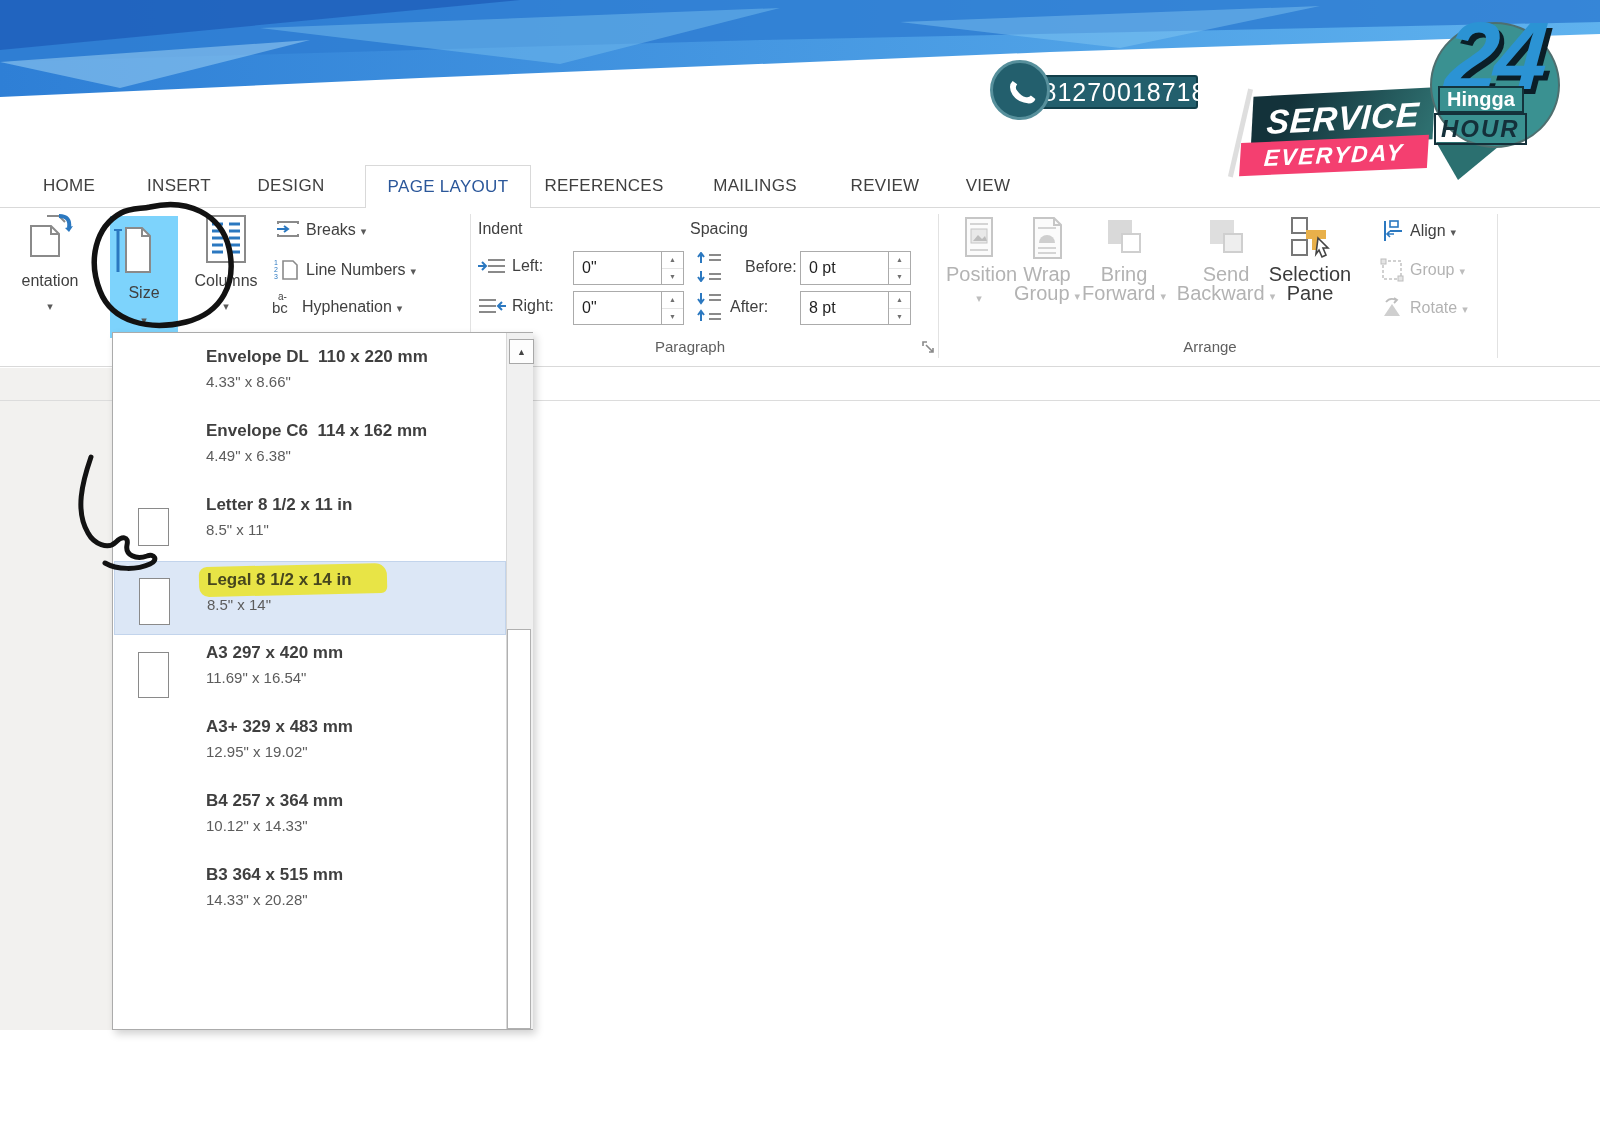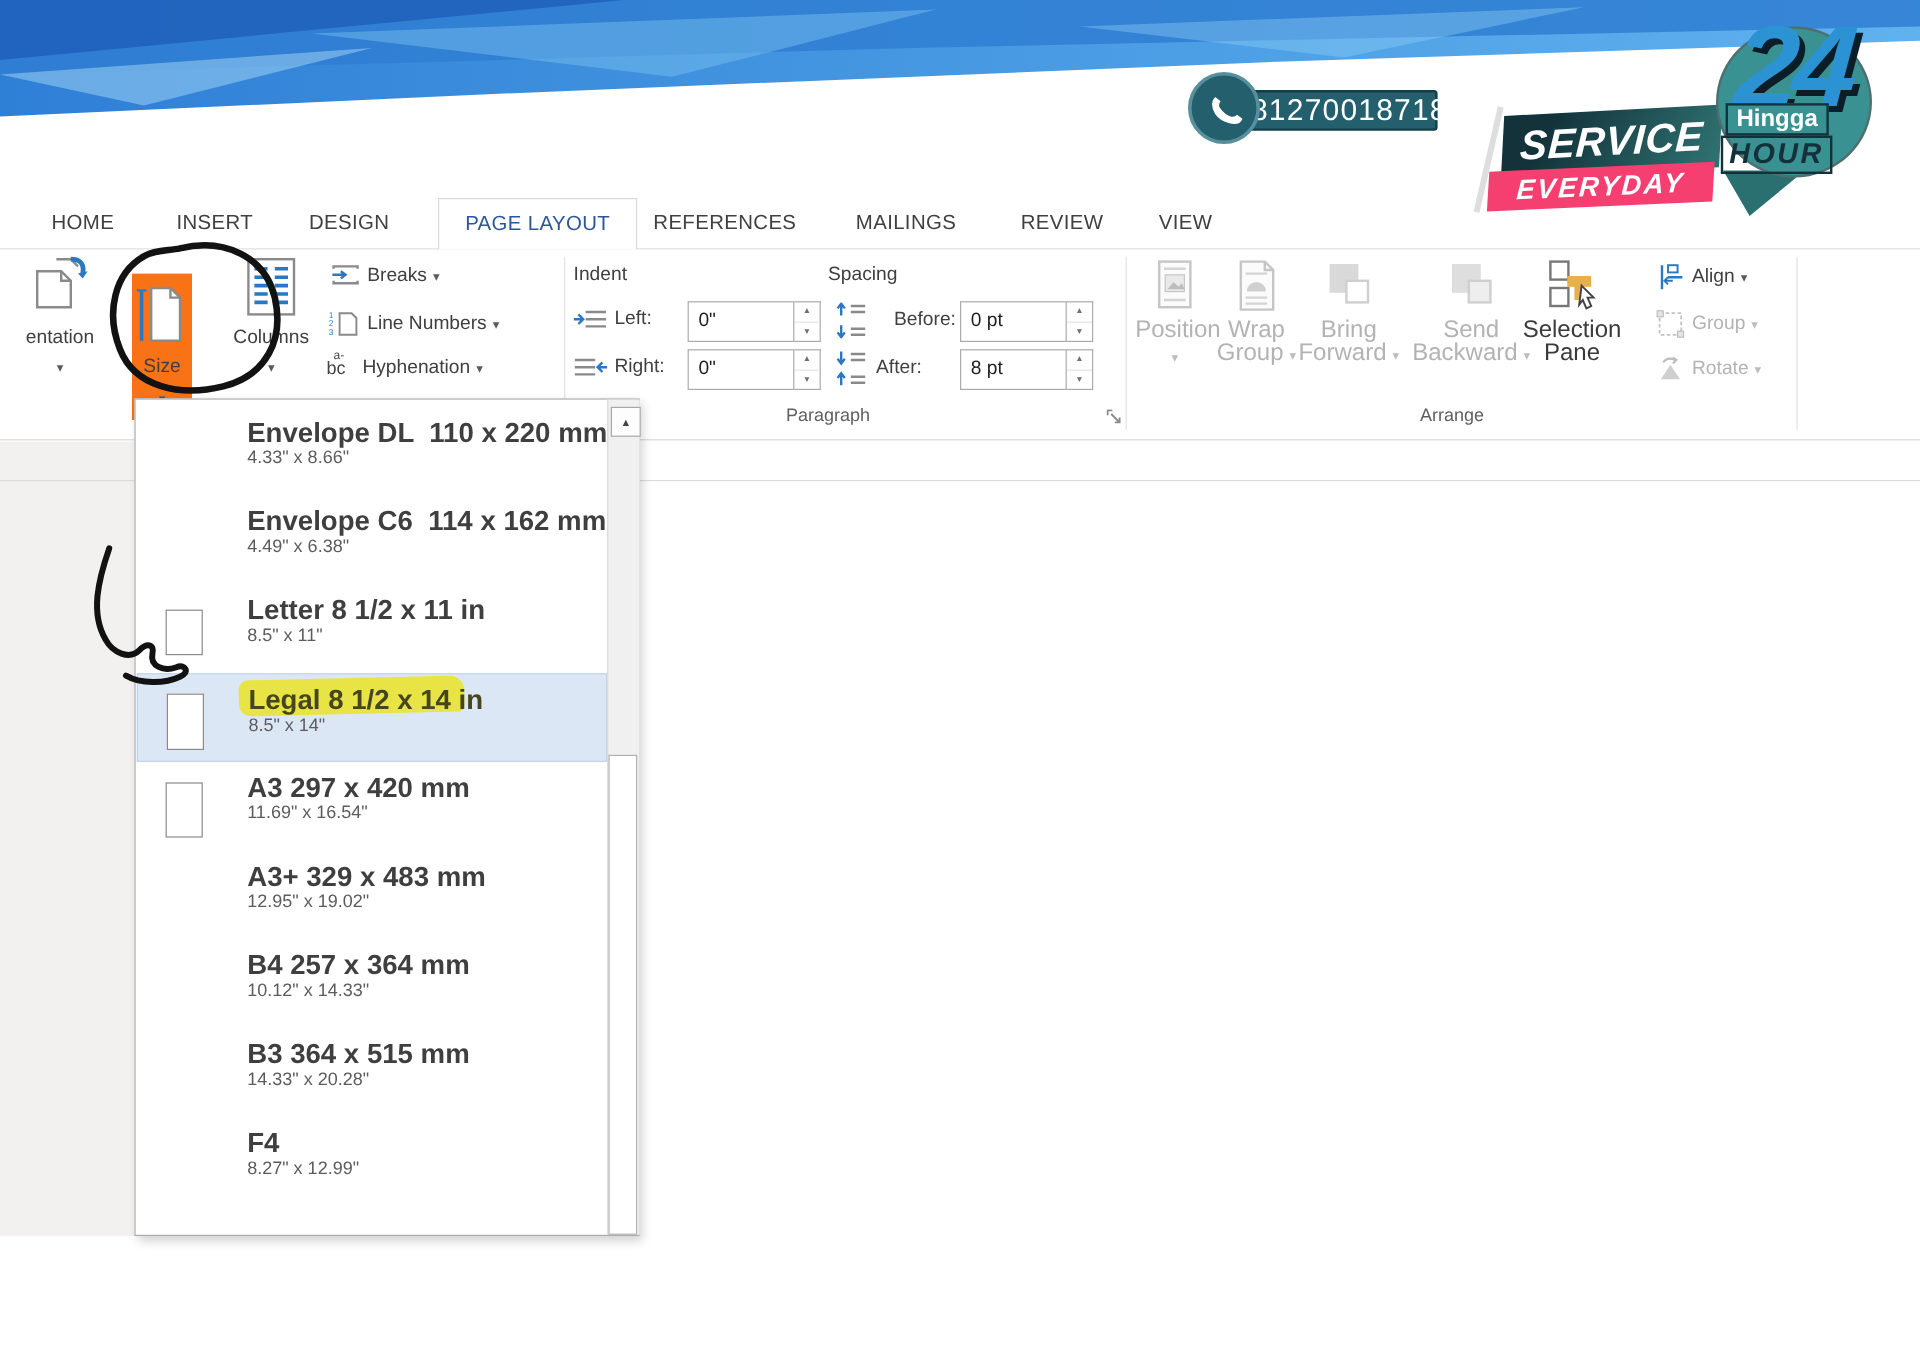--- a/index.html
+++ b/index.html
@@ -51,21 +51,21 @@
     border-bottom:1px solid #d9d9d9;z-index:2;}
   .vsep{position:absolute;top:6px;height:144px;width:0;border-left:1px solid #e2e2e2;}
   .grp-label{position:absolute;top:130px;font-size:15px;color:#5f5f5f;text-align:center;}
   .rlabel{font-size:16px;color:#404040;}
   .rlabel.dis{color:#b3b3b3;}
   .dd::after{content:"▾";font-size:11px;color:#5a5a5a;margin-left:5px;}
   .dd.dis::after{color:#bdbdbd;}
   .caret::after{content:"▾";font-size:11px;color:#5a5a5a;}
   .caret.dis::after{color:#bdbdbd;}
 
-  .size-btn{position:absolute;left:110px;top:20px;width:50px;height:122px;background:#f97316;}
+  .size-btn{position:absolute;left:110px;top:8px;width:68px;height:122px;background:#7dd3fc;}
   .btn-col{position:absolute;text-align:center;}
   .btn-label{font-size:16px;color:#404040;}
 
   .field{position:absolute;height:34px;display:flex;}
   .field .val{width:89px;border:1px solid #ababab;background:#fff;font-size:16px;color:#1f1f1f;
     display:flex;align-items:center;padding-left:8px;box-sizing:border-box;}
   .spin{width:22px;border:1px solid #ababab;border-left:none;box-sizing:border-box;display:flex;flex-direction:column;}
   .spin div{flex:1;display:flex;align-items:center;justify-content:center;}
   .spin div+div{border-top:1px solid #e4e4e4;}
   .sp-up::after{content:"▲";font-size:7px;color:#707070;}
@@ -76,21 +76,21 @@
   .arr-col.dis{color:#b3b3b3;}
   .arr-col.en{color:#3b3b3b;}
 
   .ar-row{position:absolute;display:flex;align-items:center;font-size:16px;}
 
   
   .panel{position:absolute;left:112px;top:332px;width:421px;height:698px;background:#fff;
     border:1px solid #ababab;box-shadow:3px 4px 8px rgba(0,0,0,.18);z-index:5;box-sizing:border-box;}
   .sz-item{position:absolute;left:1px;width:392px;height:74px;}
   .sz-item.sel{background:#dce7f6;border:1px solid #c2d4ec;box-sizing:border-box;}
-  .sz-title{position:absolute;left:92px;top:8px;font-size:23px;font-weight:700;color:#3f3f3f;white-space:pre;z-index:2;}
+  .sz-title{position:absolute;left:92px;top:8px;font-size:17px;font-weight:700;color:#3f3f3f;white-space:pre;z-index:2;}
   .sz-sub{position:absolute;left:92px;top:34px;font-size:15px;color:#5c5c5c;}
   .pi{position:absolute;left:24px;width:31px;background:#fff;border:1px solid #8a8a8a;box-sizing:border-box;}
   .hl{position:absolute;left:84px;top:3px;width:188px;height:30px;background:#e9e42e;opacity:.88;
     transform:rotate(-1.3deg);border-radius:8px 12px 6px 10px;z-index:1;}
   .sb-track{position:absolute;left:393px;top:0;width:26px;height:696px;background:#f0f0f0;
     border-left:1px solid #d8d8d8;}
   .sb-up{position:absolute;left:396px;top:6px;width:23px;height:23px;background:#fdfdfd;
     border:1px solid #a8a8a8;display:flex;align-items:center;justify-content:center;}
   .sb-up::after{content:"▲";font-size:9px;color:#444;}
   .sb-thumb{position:absolute;left:394px;top:296px;width:24px;height:400px;background:#fff;
@@ -452,24 +452,20 @@
     <div class="sz-item" style="top:450px">
       <div class="sz-title">B4 257 x 364 mm</div>
       <div class="sz-sub">10.12" x 14.33"</div>
     </div>
 
     <div class="sz-item" style="top:524px">
       <div class="sz-title">B3 364 x 515 mm</div>
       <div class="sz-sub">14.33" x 20.28"</div>
     </div>
 
-    <div class="sz-item" style="top:598px">
-      <div class="sz-title">F4</div>
-      <div class="sz-sub">8.27" x 12.99"</div>
-    </div>
 
     <div class="sb-track"></div>
     <div class="sb-up"></div>
     <div class="sb-thumb"></div>
   </div>
 
   <svg id="handdrawn" viewBox="0 0 1600 1134">
     <path d="M 150 207 C 187 198 221 214 229 248 C 237 283 222 313 186 322 C 149 331 112 322 100 291 C 88 261 95 227 121 213 C 130 208 141 209 150 207" fill="none" stroke="#121212" stroke-width="5.5" stroke-linecap="round"></path>
     <path d="M 91 457 C 82 483 75 511 88 533 C 94 544 108 550 116 542 C 122 536 129 536 127 545 C 125 555 136 560 147 556 C 154 553 159 560 150 564 C 137 570 117 570 105 563" fill="none" stroke="#121212" stroke-width="5" stroke-linecap="round"></path>
   </svg>

